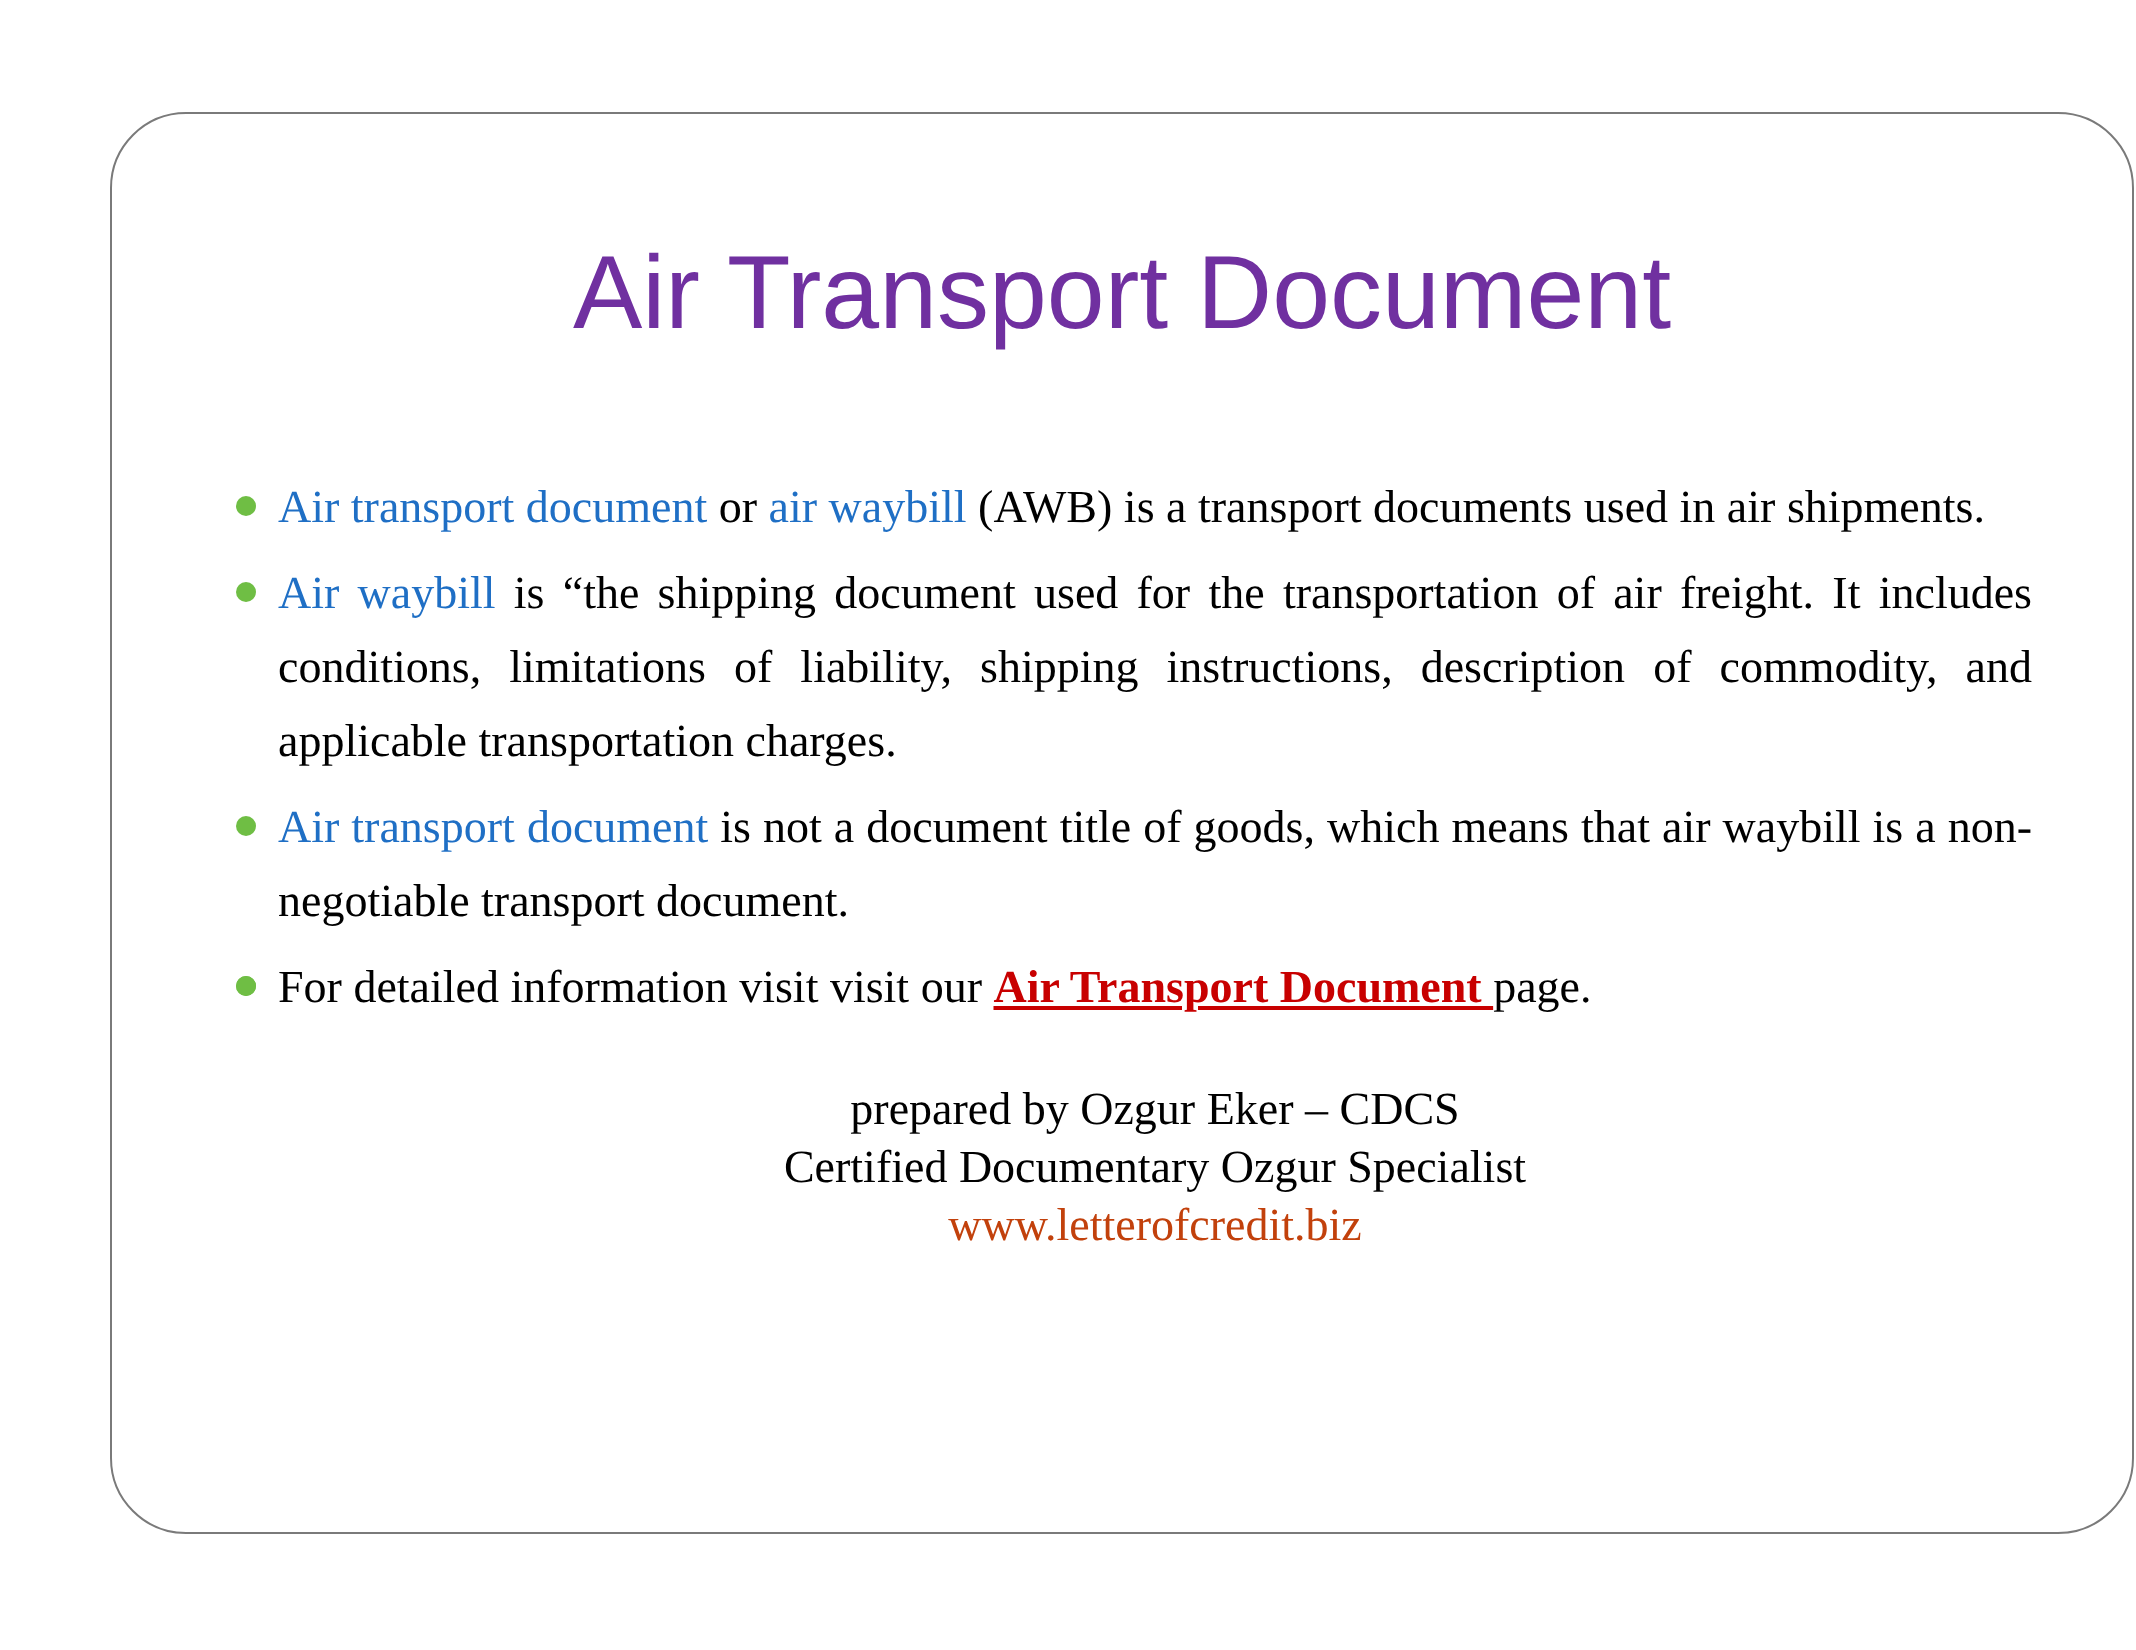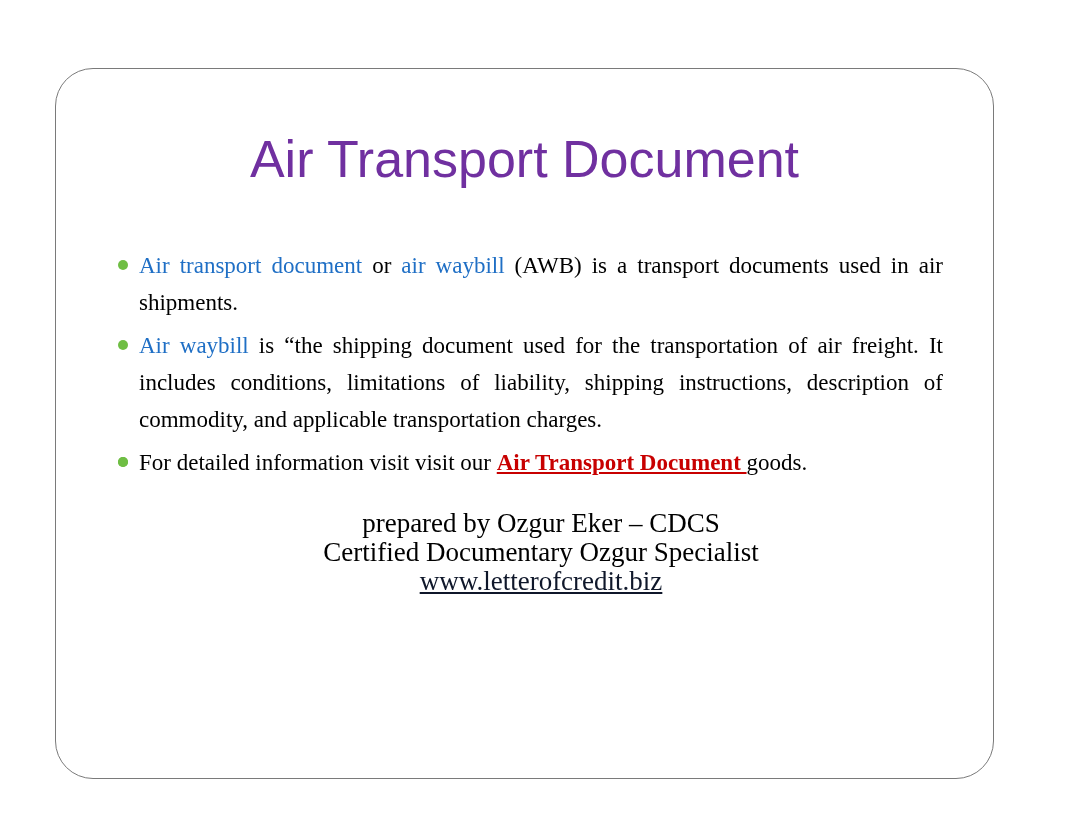--- a/index.html
+++ b/index.html
@@ -5,22 +5,22 @@
   html, body { margin: 0; padding: 0; }
   body {
     width: 1068px; height: 825px;
     background: #ffffff;
     font-family: "Liberation Serif", serif;
     position: relative;
     color: #000;
   }
   .slide {
     position: absolute;
-    left: 55px; top: 68px;
-    width: 939px; height: 711px;
+    left: 55px; top: 56px;
+    width: 1012px; height: 711px;
     box-sizing: border-box;
     border: 1px solid #7a7a7a;
     border-radius: 38px;
     background: #ffffff;
     overflow: hidden;
   }
   .title {
     margin: 60px 10px 0;
     text-align: center;
     font-family: "Liberation Sans", sans-serif;
@@ -44,24 +44,24 @@
     left: -21px; top: 13px;
     width: 10px; height: 10px;
     border-radius: 50%;
     background: #6FBE44;
   }
   .link-blue { color: #1F6FC5; }
   .link-red  { color: #C80000; font-weight: bold; text-decoration: underline; }
   .footer {
     margin-top: 28px;
     text-align: center;
-    font-size: 27px;
+    font-size: 23px;
     line-height: 29px;
   }
-  .link-orange { color: #0f172a; text-decoration: underline; cursor: pointer; }
+  .link-orange { color: #c2410c; cursor: pointer; }
   a { cursor: pointer; }
 </style>
 </head>
 <body>
 
 <div class="slide">
 
   <h1 class="title">Air Transport Document</h1>
 
   <div class="content">
@@ -69,28 +69,32 @@
     <div class="bullet">
       <span class="dot"></span>
       <a class="link-blue">Air transport document</a><span> or  </span><a class="link-blue">air waybill</a><span> (AWB) is a transport documents used in air shipments.</span>
     </div>
 
     <div class="bullet">
       <span class="dot"></span>
       <a class="link-blue">Air waybill</a><span> is “the shipping document used for the transportation of air freight. It includes conditions, limitations of liability, shipping instructions, description of commodity, and applicable transportation charges.</span>
     </div>
 
+    <div class="bullet">
+      <span class="dot"></span>
+      <a class="link-blue">Air transport document</a><span> is not a document title of goods, which means that air waybill is a non-negotiable transport document.</span>
+    </div>
 
     <div class="bullet">
       <span class="dot"></span>
     </div>
 
     <div class="bullet">
       <span class="dot"></span>
-      <span>For detailed information visit visit our </span><a class="link-red">Air Transport Document </a><span>goods.</span>
+      <span>For detailed information visit visit our </span><a class="link-red">Air Transport Document </a><span>page.</span>
     </div>
 
     <div class="footer">
       <div>prepared by Ozgur Eker – CDCS</div>
       <div>Certified Documentary Ozgur Specialist</div>
       <div><a class="link-orange">www.letterofcredit.biz</a></div>
     </div>
 
   </div>
 </div>

